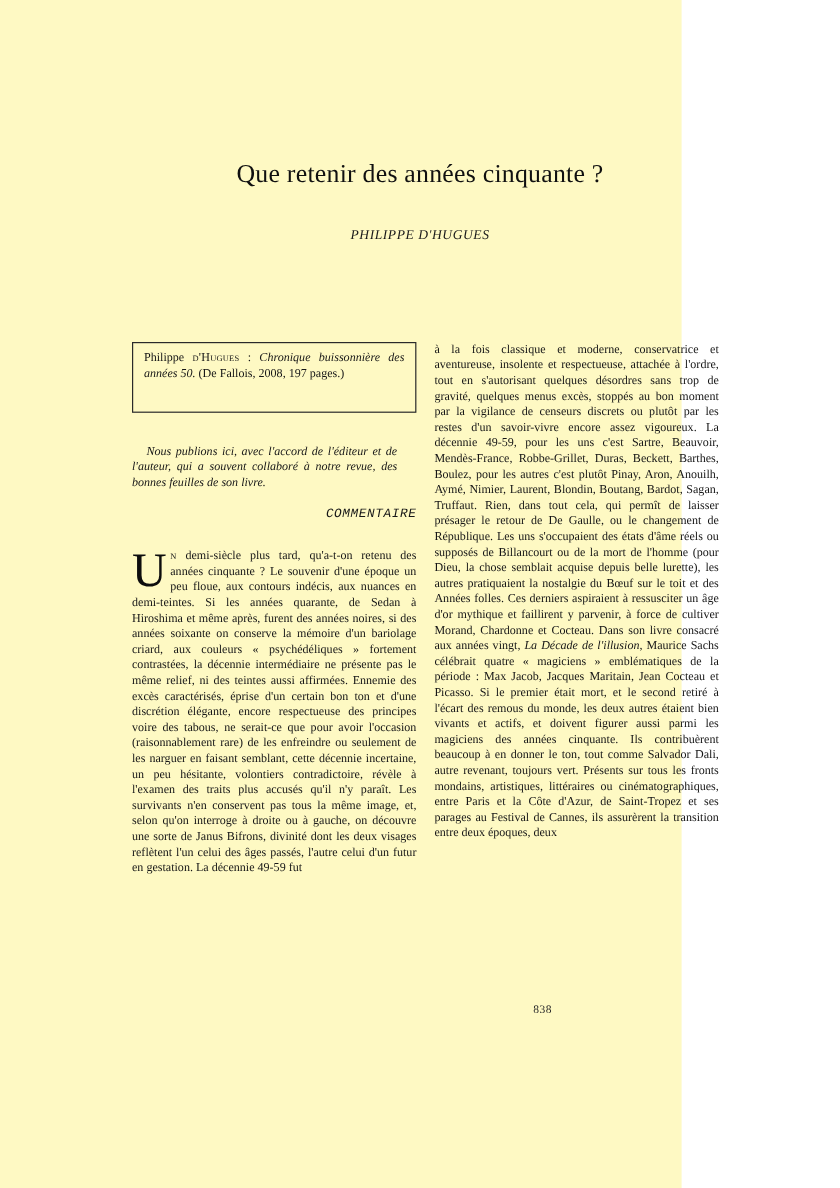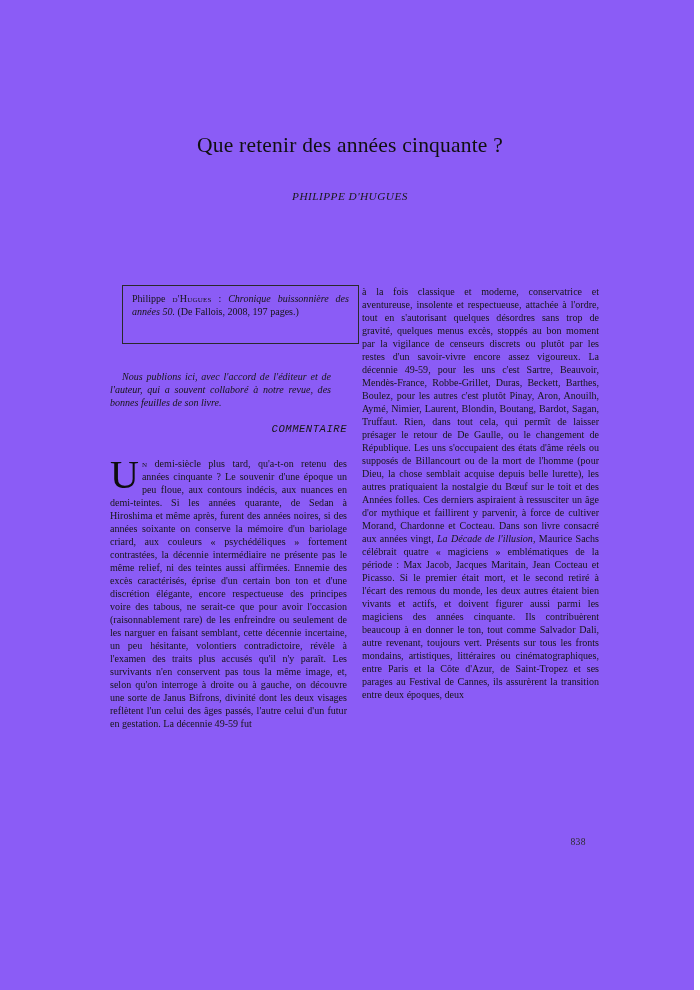--- a/index.html
+++ b/index.html
@@ -13,23 +13,23 @@
     height: 990px;
     position: relative;
     font-family: "Liberation Serif", "DejaVu Serif", serif;
     color: #141414;
     overflow: hidden;
   }
 
   .page {
     position: absolute;
     left: 0; top: 0;
-    width: 694px;
+    width: 568px;
     height: 990px;
-    background: #8b5cf6;
+    background: #fef9c3;
   }
 
   
   .title-block {
     position: absolute;
     left: 0;
     top: 133px;
     width: 700px;
     text-align: center;
   }
@@ -71,21 +71,21 @@
     hyphens: manual;
     color: #161616;
   }
   .col-left  { left: 0; }
   .col-right { left: 252px; }
 
   
   .citation-box {
     border: 1px solid #2a2a2a;
     padding: 7px 9px 8px 9px;
-    margin: 0 0 2px 12px;
+    margin: 0 0 2px 0;
     box-sizing: border-box;
     width: 237px;
     min-height: 59px;
   }
   .citation-text {
     font-size: 10.05px;
     line-height: 12.9px;
     text-align: justify;
     margin: 0;
   }

